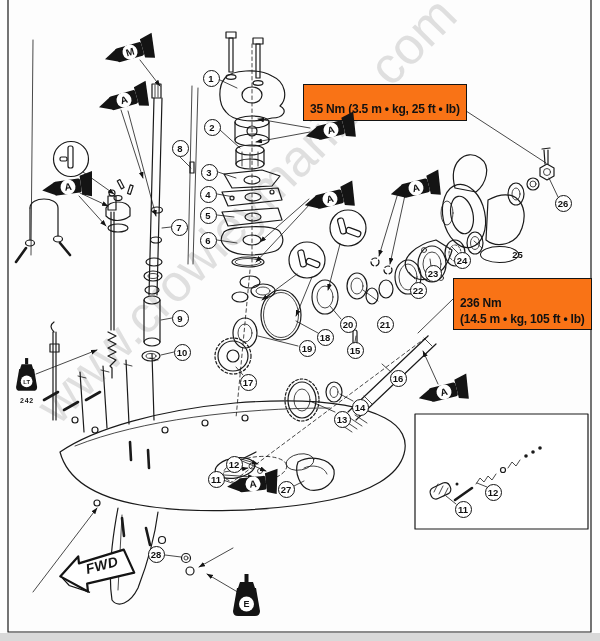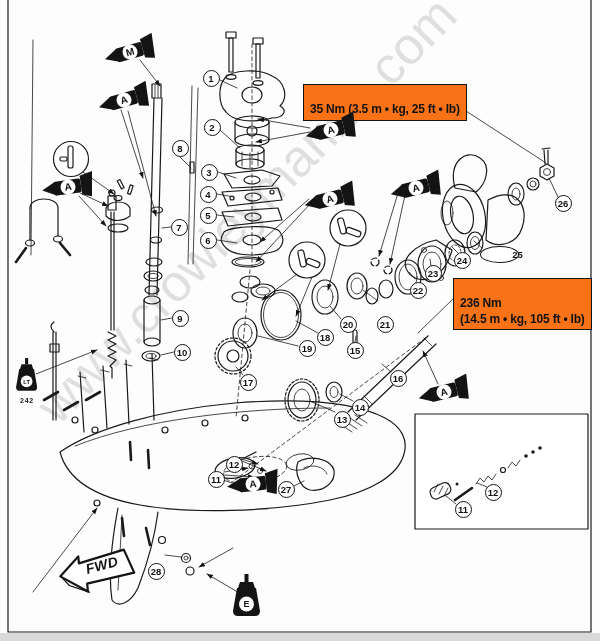--- a/index.html
+++ b/index.html
@@ -382,21 +382,21 @@
       <div class="callout" style="left: 316.5px; top: 328.5px;">18</div>
       <div class="callout" style="left: 298.5px; top: 339.5px;">19</div>
       <div class="callout" style="left: 339.5px; top: 315.5px;">20</div>
       <div class="callout" style="left: 376.5px; top: 296.5px; margin-top: 19px;">21</div>
       <div class="callout" style="left: 409.5px; top: 282px;">22</div>
       <div class="callout" style="left: 424.5px; top: 264.5px;">23</div>
       <div class="callout" style="left: 453.5px; top: 251.5px;">24</div>
       <div class="callout" style="left: 479.5px; top: 245.5px; padding-left: 37px;">25</div>
       <div class="callout" style="left: 554.5px; top: 194.5px;">26</div>
       <div class="callout" style="left: 277.5px; top: 480.5px;">27</div>
-      <div class="callout" style="left: 147.5px; top: 563px;">28</div>
+      <div class="callout" style="left: 147.5px; top: 546px;">28</div>
       <div class="flag" style="left: 103px; top: 39px; transform-origin: 27px 13px; transform: rotate(-16deg);"><svg width="56" height="26" viewBox="0 0 56 26">
           <polygon points="1,13 14,6.5 14,19.5" fill="#141414"></polygon>
           <rect x="13" y="6" width="27" height="14" rx="2" fill="#141414"></rect>
           <polygon points="40,3.5 53,0.5 49.5,25.5 40,22.5" fill="#141414"></polygon>
           <circle cx="27" cy="13" r="7.5" fill="#fff"></circle>
           <text x="27" y="16.4" text-anchor="middle" font-family="Liberation Sans,sans-serif" font-weight="700" font-size="10" fill="#141414">M</text>
         </svg></div>
       <div class="flag" style="left: 97px; top: 87px; transform-origin: 27px 13px; transform: rotate(-16deg);"><svg width="56" height="26" viewBox="0 0 56 26">
           <polygon points="1,13 14,6.5 14,19.5" fill="#141414"></polygon>
           <rect x="13" y="6" width="27" height="14" rx="2" fill="#141414"></rect>

